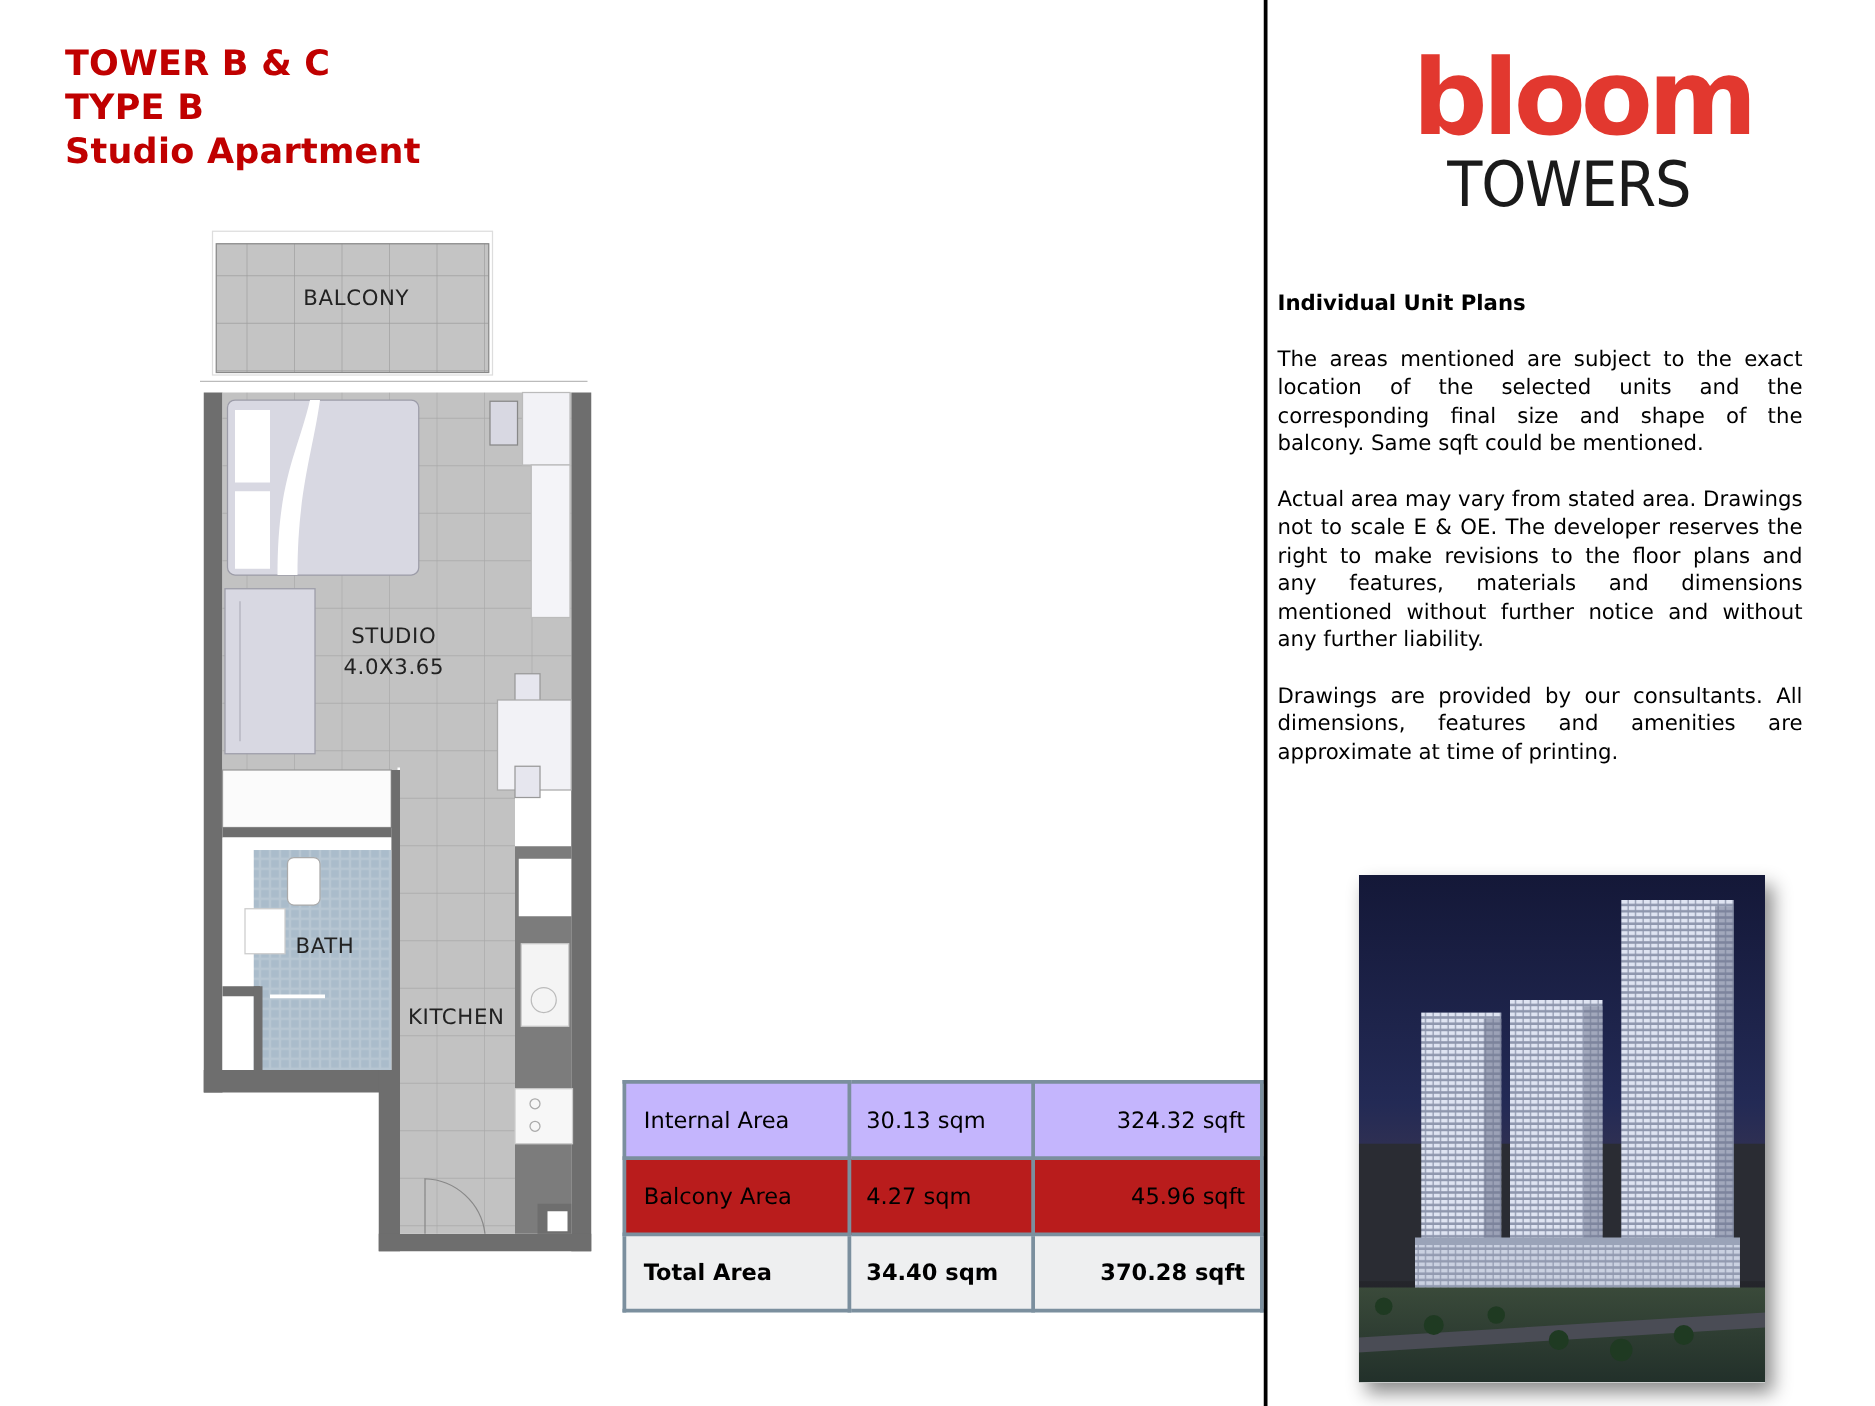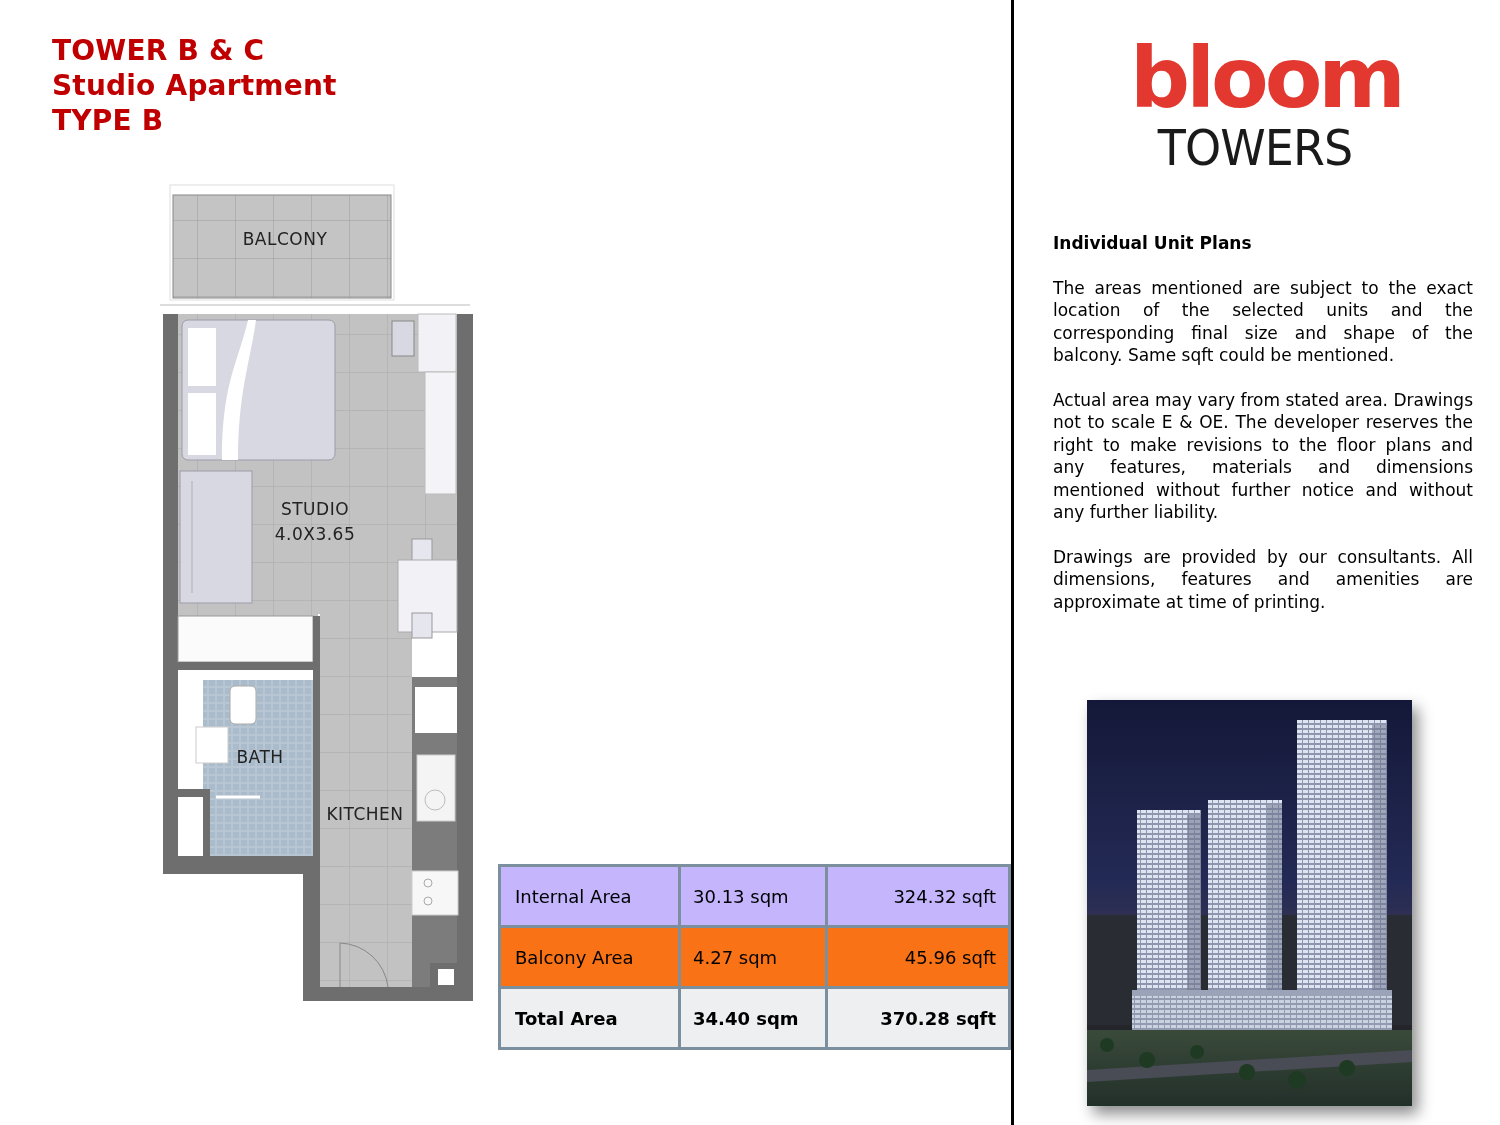--- a/index.html
+++ b/index.html
@@ -8,45 +8,45 @@
 
   .title-block { position: absolute; left: 52px; top: 33px; }
   .title-line { color: #c00000; font-weight: bold; font-size: 28px; line-height: 35px; font-family: "DejaVu Sans", sans-serif; letter-spacing: 0.2px; }
 
   .divider { position: absolute; left: 1011px; top: 0; width: 3px; height: 1125px; background: #000; }
 
   .logo { position: absolute; left: 1130px; top: 36px; width: 250px; text-align: center; }
   .logo-bloom { font-family: "DejaVu Sans", sans-serif; font-weight: bold; color: #e2382f; font-size: 84px; line-height: 84px; letter-spacing: -4px; }
   .logo-towers { font-family: "DejaVu Sans", sans-serif; font-weight: normal; color: #1a1a1a; font-size: 50px; line-height: 52px; letter-spacing: -1px; margin-top: 2px; transform: scaleX(0.92); }
 
-  .info { position: absolute; left: 1053px; top: 232px; width: 420px; font-size: 17px; line-height: 22.5px; font-family: "DejaVu Sans", sans-serif; }
+  .info { position: absolute; left: 1022px; top: 232px; width: 420px; font-size: 17px; line-height: 22.5px; font-family: "DejaVu Sans", sans-serif; }
   .info-heading { font-weight: bold; font-size: 17px; margin-bottom: 22px; }
   .info-para { text-align: justify; margin-bottom: 22px; }
 
   .photo-wrap { position: absolute; left: 1087px; top: 700px; width: 325px; height: 406px; box-shadow: 6px 8px 14px rgba(0,0,0,0.45); overflow: hidden; }
 
   .area-table { position: absolute; left: 498px; top: 864px; border-collapse: collapse; border: 3px solid #7b8f9e; font-family: "DejaVu Sans", sans-serif; font-size: 18px; }
   .area-table td { border: 3px solid #7b8f9e; height: 61px; padding: 0 12px; }
   .area-table td.label { width: 180px; text-align: left; padding-left: 14px; }
   .area-table td.sqm { width: 147px; text-align: left; }
   .area-table td.sqft { width: 183px; text-align: right; }
   .area-table tr.r1 td { background: #c4b5fd; }
-  .area-table tr.r2 td { background: #f97316; }
+  .area-table tr.r2 td { background: #b91c1c; }
   .area-table tr.r3 td { background: #eeeff0; font-weight: bold; }
 
   .floorplan { position: absolute; left: 160px; top: 183px; width: 320px; height: 822px; }
   .room-label { position: absolute; font-family: "DejaVu Sans", sans-serif; font-size: 17px; color: #222; text-align: center; letter-spacing: 0.5px; }
 </style>
 </head>
 <body>
 
 <div class="title-block">
   <div class="title-line">TOWER B &amp; C</div>
+  <div class="title-line">TYPE B</div>
   <div class="title-line">Studio Apartment</div>
-  <div class="title-line">TYPE B</div>
 </div>
 
 <div class="floorplan">
   <svg width="320" height="822" viewBox="0 0 320 822">
     <defs>
       <pattern id="tile" width="38" height="38" patternUnits="userSpaceOnUse">
         <rect width="38" height="38" fill="#c2c2c2"></rect>
         <path d="M38 0 V38 M0 38 H38" stroke="#a8a8a8" stroke-width="1"></path>
       </pattern>
       <pattern id="btile" width="38" height="38" patternUnits="userSpaceOnUse">

